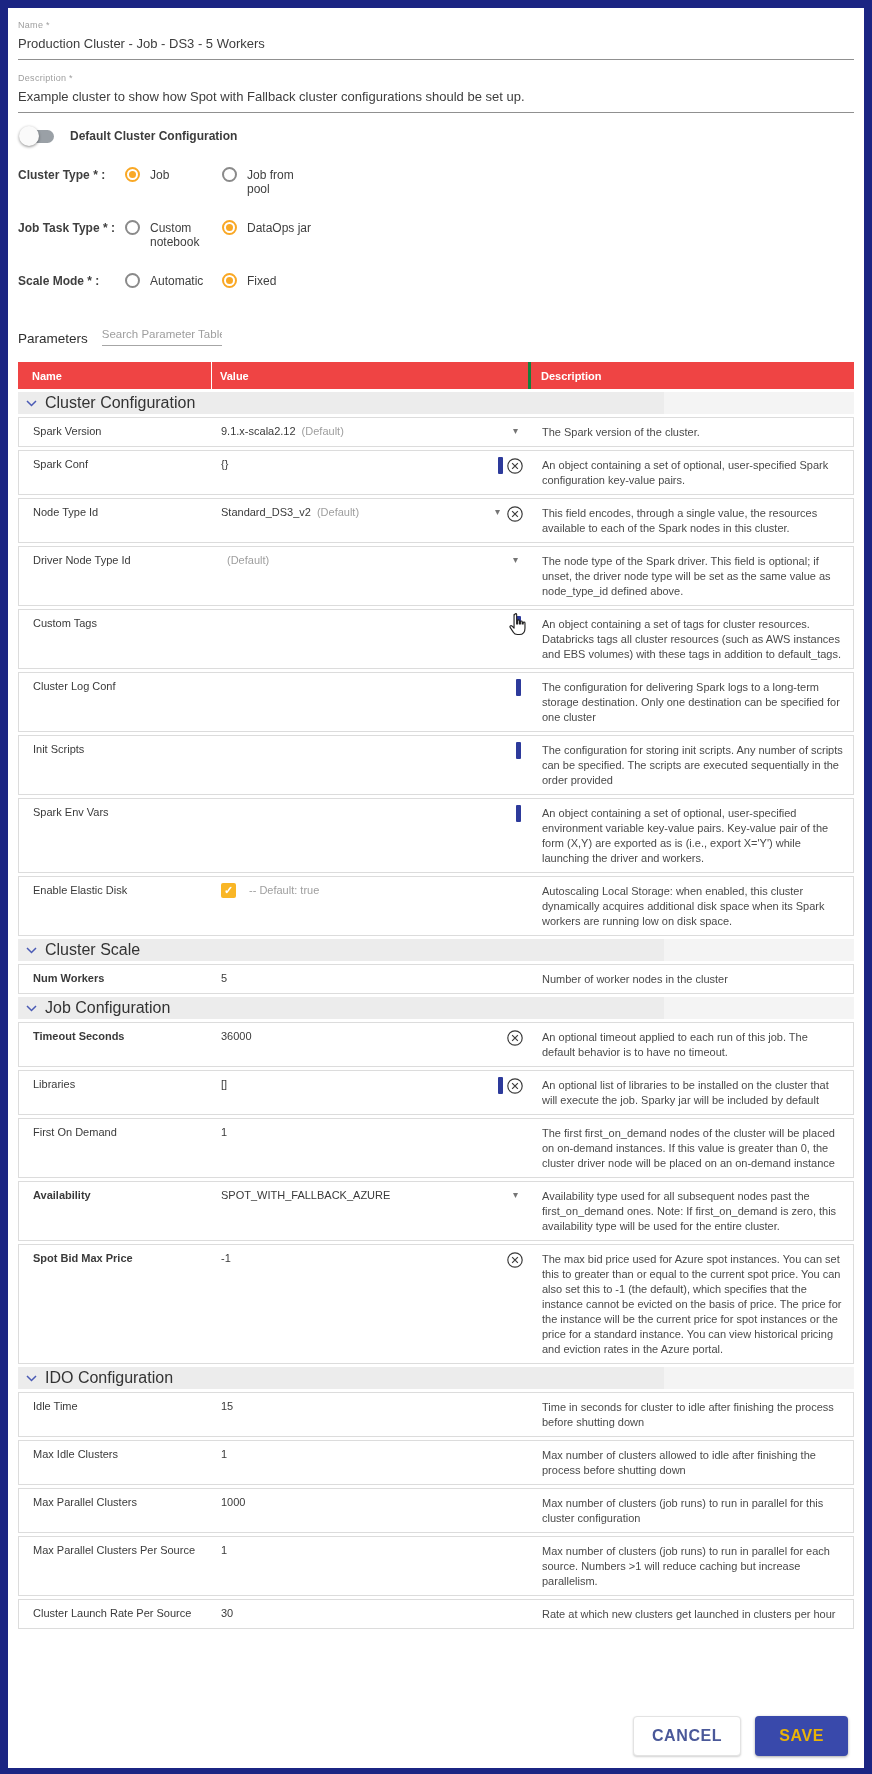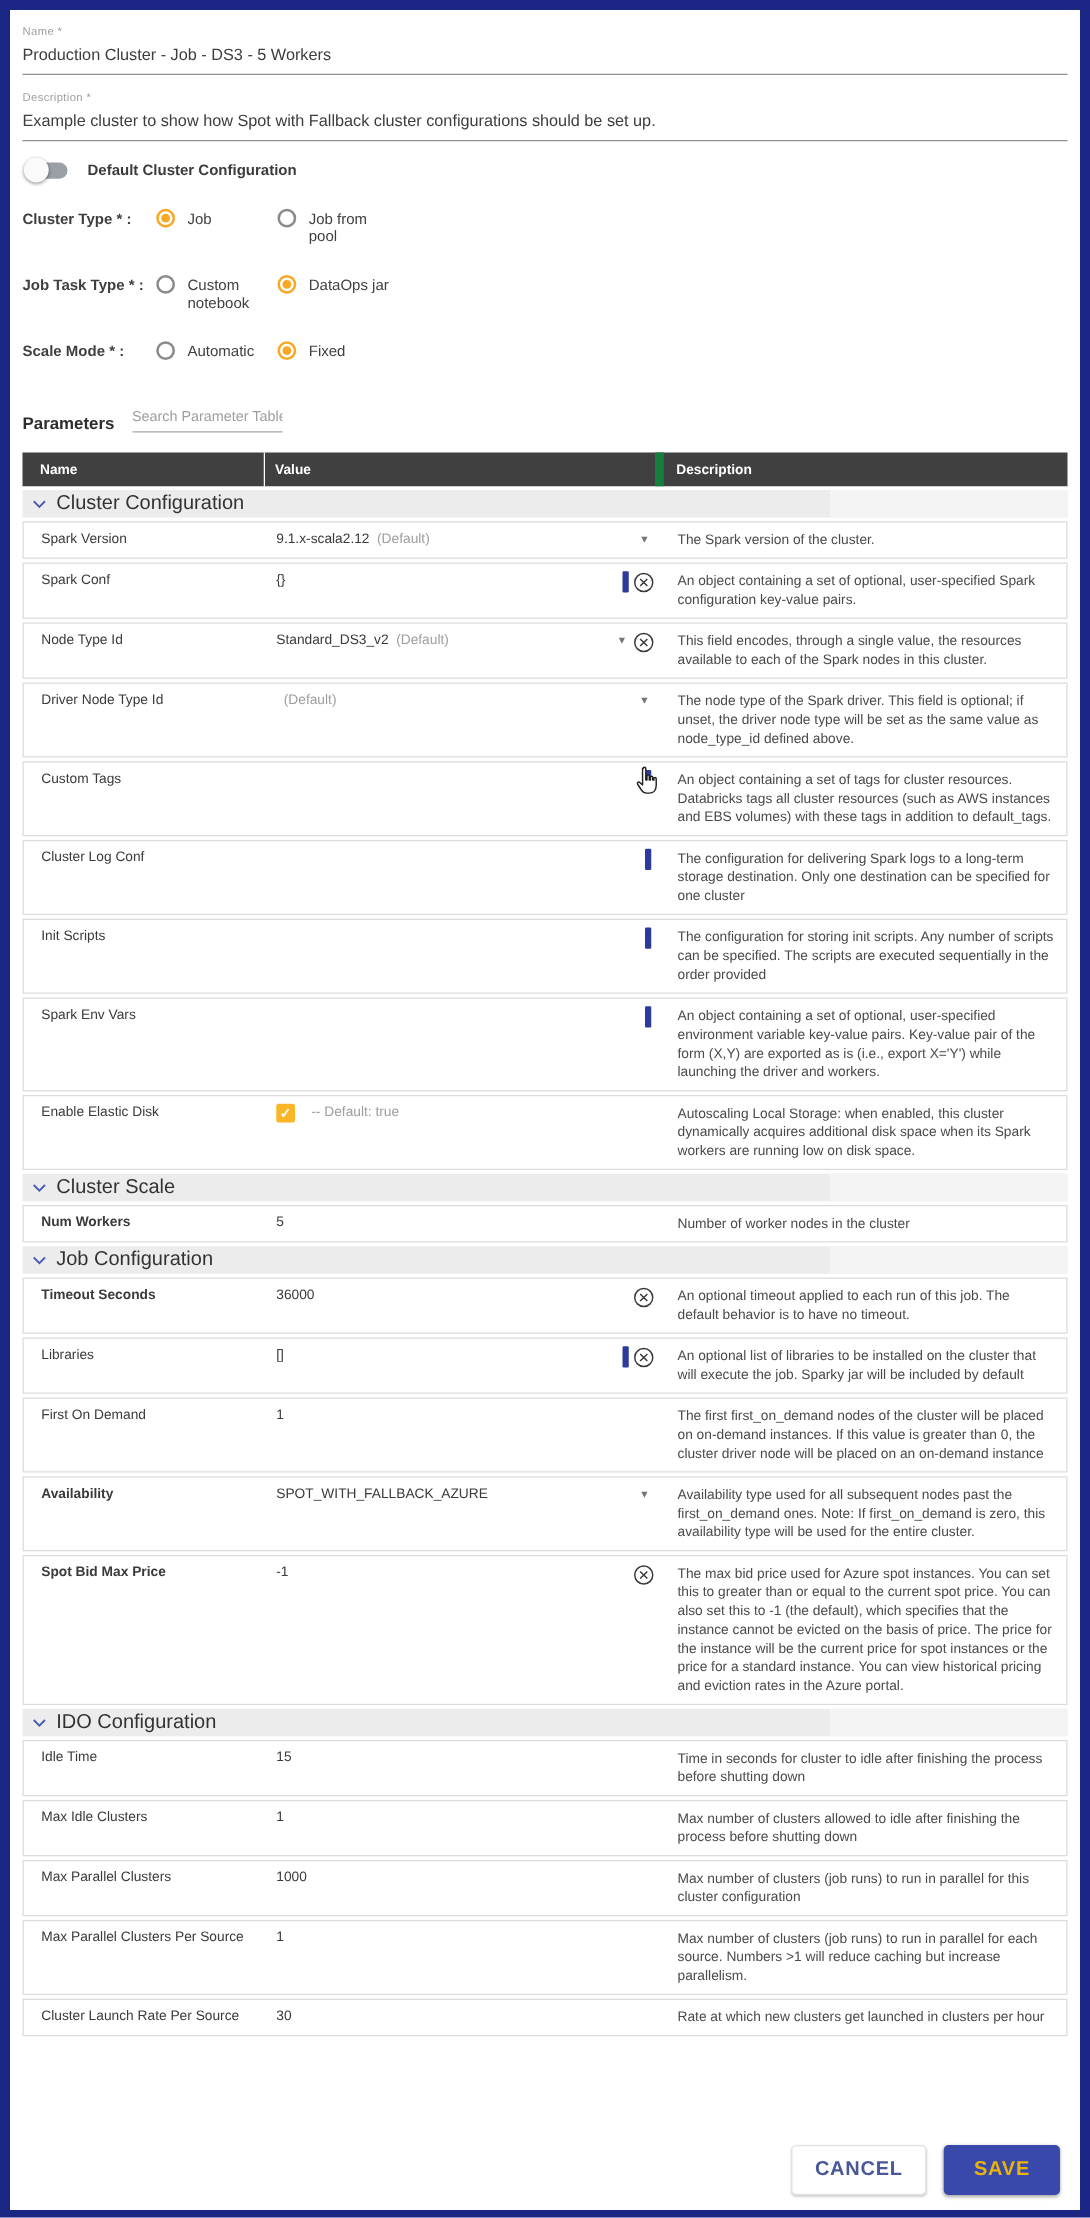--- a/index.html
+++ b/index.html
@@ -28,31 +28,31 @@
   .radio-group { display:flex; margin-top:24px; font-size:12px; color:#3f3f3f; align-items:flex-start; }
   .grp-label { width:107px; font-weight:bold; padding-top:1px; }
   .opt { display:flex; width:97px; align-items:flex-start; cursor:pointer; }
   .radio { width:15px; height:15px; min-width:15px; border:2px solid #8a8a8a; border-radius:50%; position:relative; margin-top:0; }
   .radio.sel { border-color:#F9A825; }
   .radio.sel::after { content:''; position:absolute; left:2px; top:2px; right:2px; bottom:2px; background:#F9A825; border-radius:50%; }
   .opt-label { margin-left:10px; max-width:66px; line-height:14px; padding-top:1px; }
 
   
   .params-bar { margin-top:36px; display:flex; align-items:flex-end; }
-  .params-title { font-size:13.5px; font-weight:bold; color:#2e2e2e; }
+  .params-title { font-size:13.5px; font-weight:normal; color:#2e2e2e; }
   .search-box { margin-left:14px; }
   .search-box input { border:none; outline:none; border-bottom:1px solid #a6a6a6; font-size:11.5px; width:120px; padding:2px 0 5px; color:#444; font-family:"Liberation Sans", sans-serif; }
   .search-box input::placeholder { color:#9e9e9e; }
 
   
   .table { margin-top:16px; }
-  .thead { display:flex; background:#404040; color:#fff; height:27px; font-size:11px; font-weight:bold; margin-bottom:3px; }
+  .thead { display:flex; background:#ef4444; color:#fff; height:27px; font-size:11px; font-weight:bold; margin-bottom:3px; }
   .th { padding-left:8px; height:100%; display:flex; align-items:center; }
   .th-name { width:194px; padding-left:14px; border-right:1px solid #fff; }
-  .th-value { width:319px; border-right:7px solid #15803d; }
+  .th-value { width:319px; border-right:3px solid #15803d; }
   .th-desc { flex:1; padding-left:10px; }
 
   .sec { display:flex; align-items:center; height:22px; background:#ececec; margin-bottom:3px; font-size:16px; color:#333; cursor:pointer; }
   .chev { margin:0 8px 0 8px; }
   .sec-tail { margin-left:auto; width:190px; align-self:stretch; background:#f4f4f4; }
 
   .row { display:flex; border:1px solid #dcdcdc; margin-bottom:3px; background:#fff; }
   .c-name { width:194px; padding:7px 6px 6px 14px; font-size:11px; color:#3a3a3a; }
   .c-name.bold { font-weight:bold; }
   .c-val { width:319px; padding:6px 8px 6px 8px; font-size:11px; color:#3a3a3a; display:flex; align-items:flex-start; }

